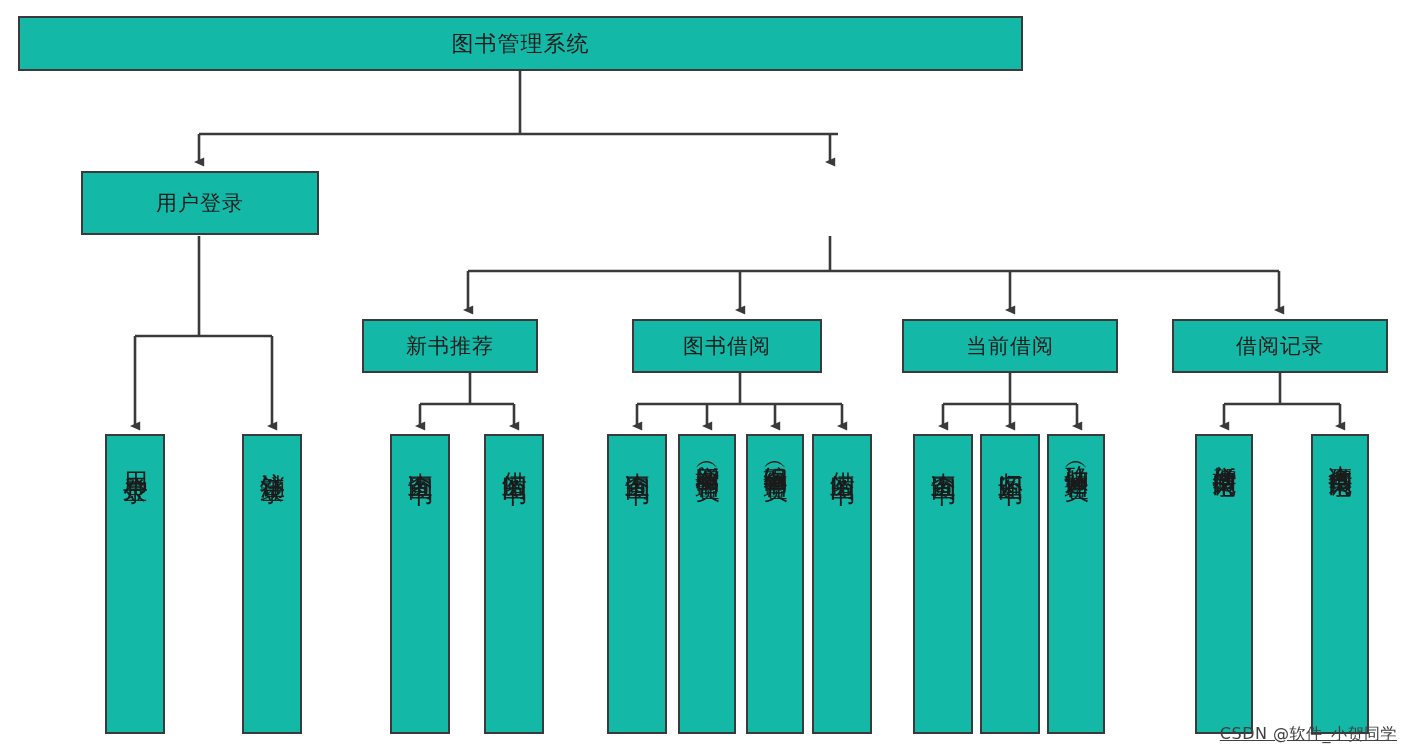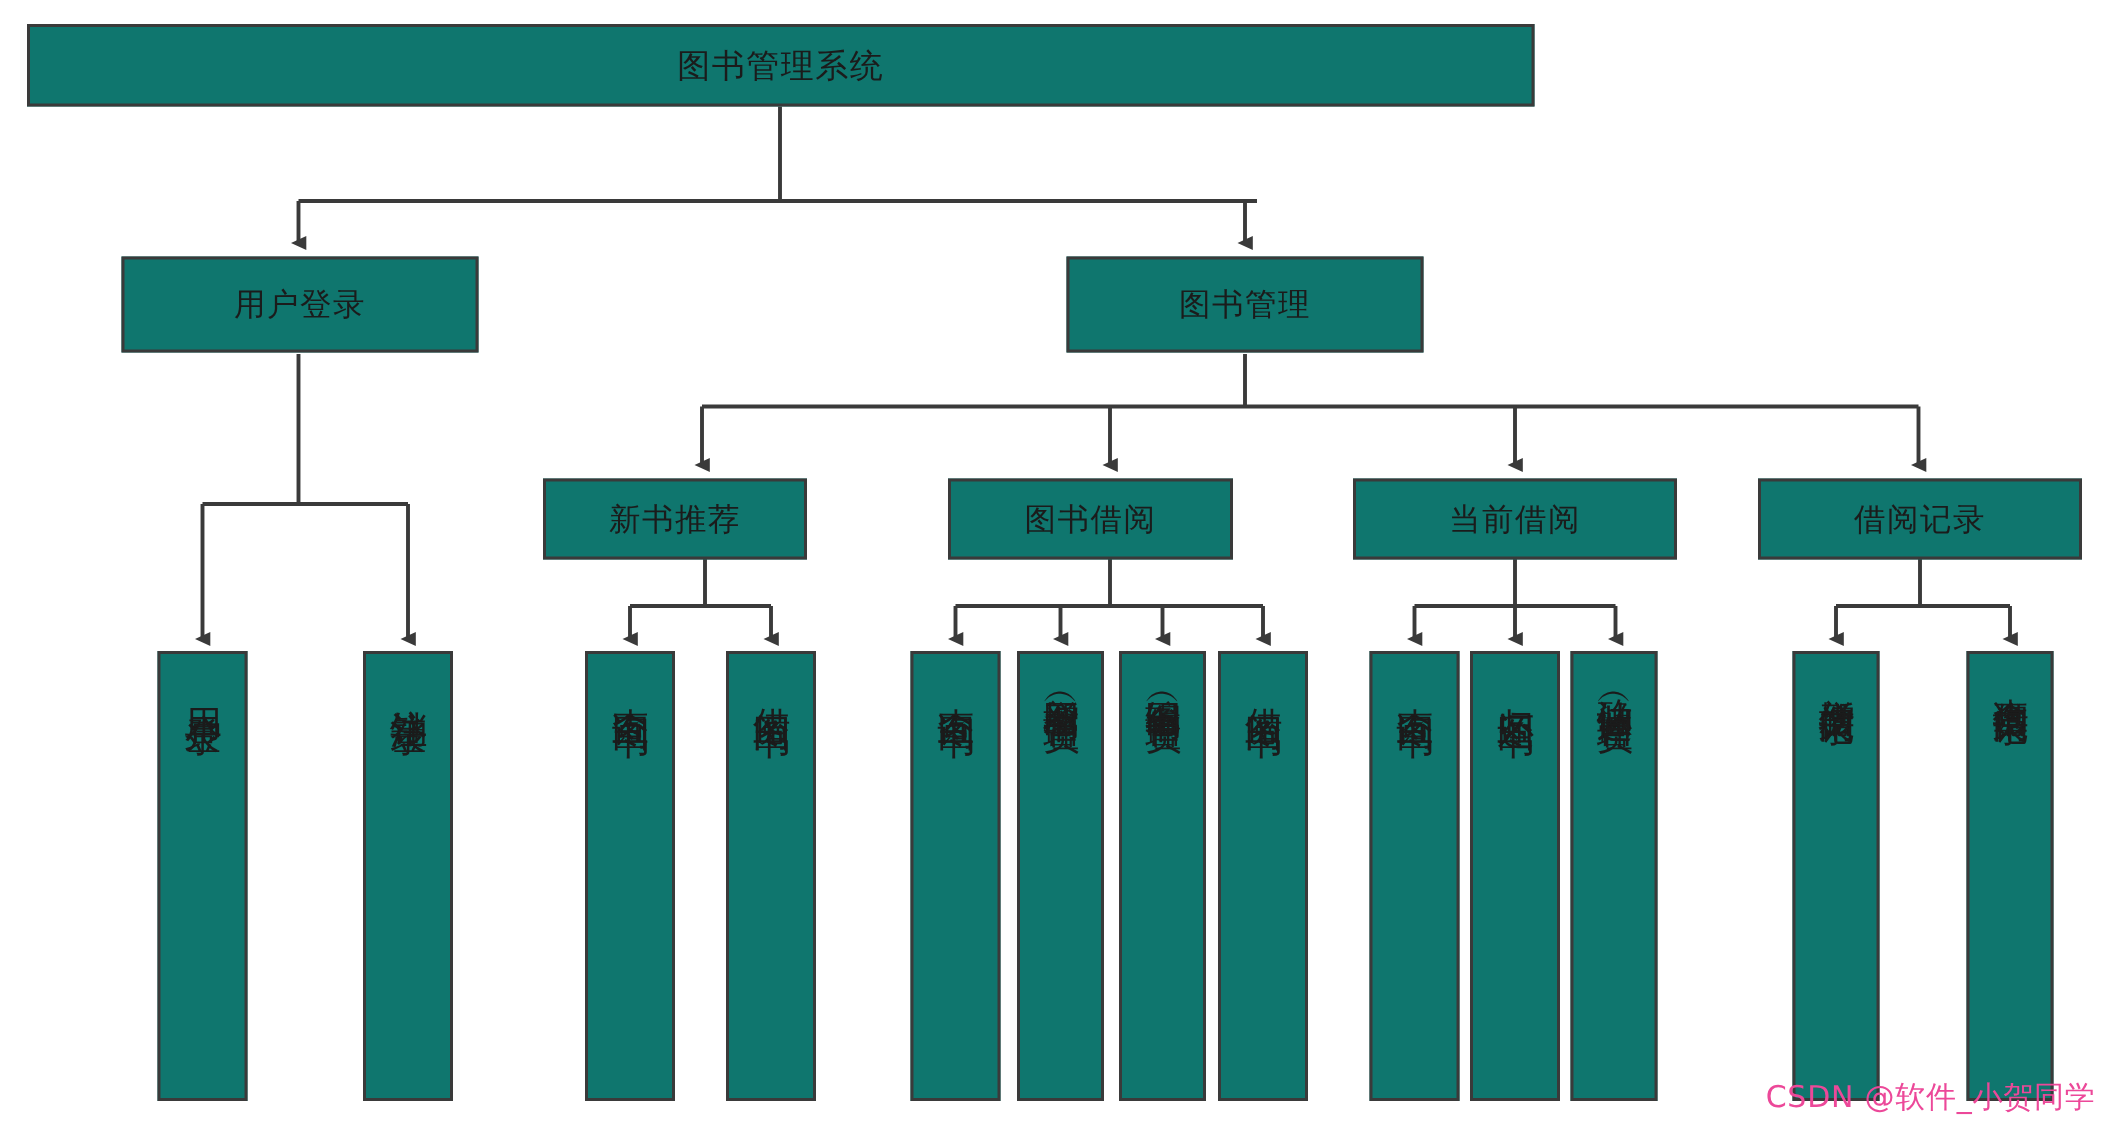--- a/index.html
+++ b/index.html
@@ -9,21 +9,21 @@
     font-family:"DejaVu Sans","Liberation Sans",sans-serif;
     overflow:hidden;
   }
   #stage{position:relative;width:1405px;height:747px;}
 
   svg#wires{position:absolute;left:0;top:0;width:1405px;height:747px;}
 
   .node{
     position:absolute;
     box-sizing:border-box;
-    background:#0f766e;
+    background:#14b8a6;
     border:2.5px solid #3a3a3a;
     display:flex;
     align-items:center;
     justify-content:center;
     color:#1b1b1b;
   }
   .node.h{ font-size:21px; letter-spacing:1px; }
   .node.root{ font-size:22px; }
   .node.v{
     align-items:flex-start;
@@ -38,24 +38,25 @@
     letter-spacing:3px;
     white-space:nowrap;
   }
   .vtext.small{ font-size:24px; letter-spacing:2px;}
   .node.v.tight{ padding-top:10px; }
 
   #watermark{
     position:absolute;
     right:8px;
     bottom:2px;
-    font-size:20px;
-    color:#ec4899;
+    font-size:16px;
+    color:#404040;
     letter-spacing:0.5px;
     white-space:nowrap;
+    text-decoration:underline;
   }
 </style>
 </head>
 <body>
 
 <div id="stage">
 
   <svg id="wires" viewBox="0 0 1405 747" xmlns="http://www.w3.org/2000/svg">
     <defs>
       <marker id="arrow" markerWidth="12" markerHeight="12" refX="5.2" refY="6" orient="auto" markerUnits="userSpaceOnUse">
@@ -106,23 +107,20 @@
     </g>
   </svg>
 
   <div class="node h root" style="left:18px;top:16px;width:1005px;height:55px;">
     <span>图书管理系统</span>
   </div>
 
   <div class="node h" style="left:81px;top:171px;width:238px;height:64px;">
     <span>用户登录</span>
   </div>
-  <div class="node h" style="left:711px;top:171px;width:238px;height:64px;">
-    <span>图书管理</span>
-  </div>
 
   <div class="node h" style="left:362px;top:319px;width:176px;height:54px;">
     <span>新书推荐</span>
   </div>
   <div class="node h" style="left:632px;top:319px;width:190px;height:54px;">
     <span>图书借阅</span>
   </div>
   <div class="node h" style="left:902px;top:319px;width:216px;height:54px;">
     <span>当前借阅</span>
   </div>

